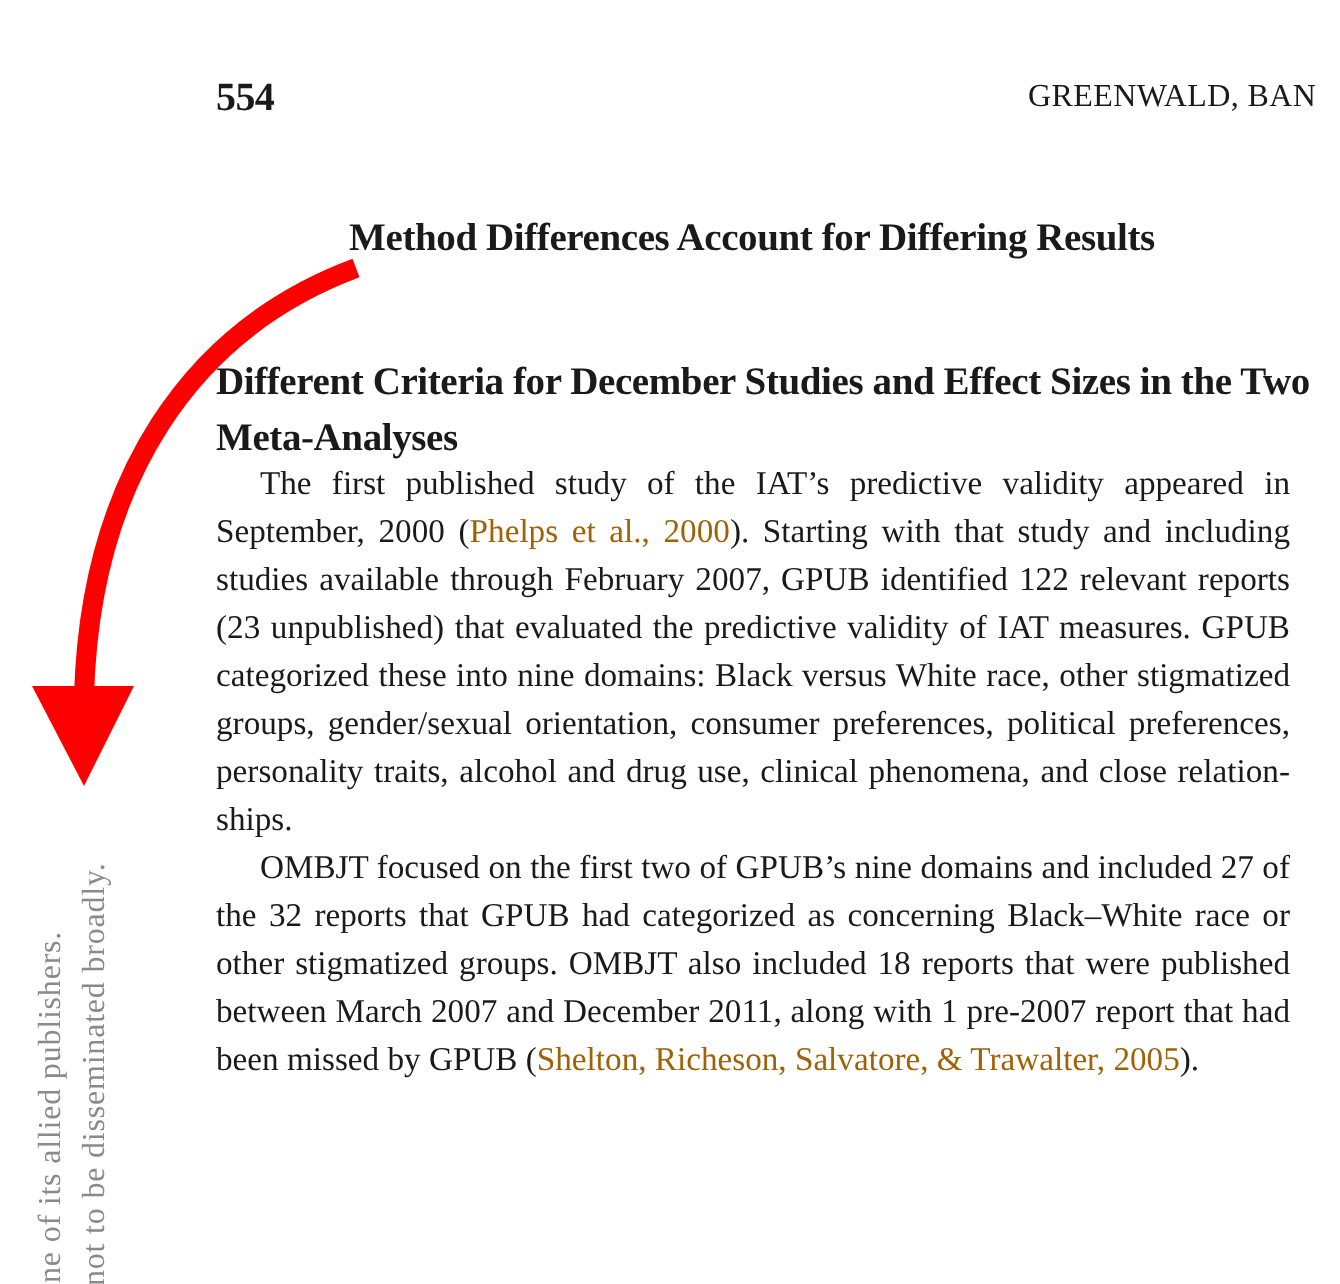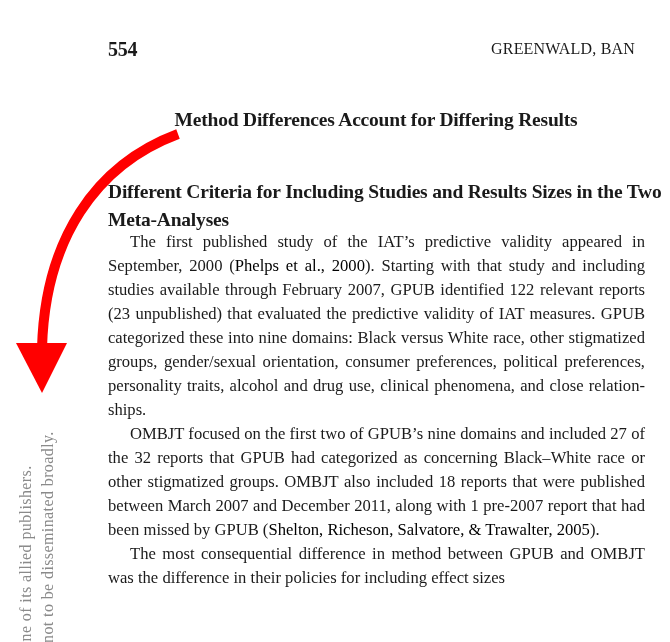--- a/index.html
+++ b/index.html
@@ -19,21 +19,21 @@
       position: absolute;
       left: 108px;
       top: 37px;
       font-size: 20px;
       line-height: 24px;
       letter-spacing: -0.3px;
       font-weight: bold;
     }
     .running-head {
       position: absolute;
-      left: 491px;
+      left: 514px;
       top: 39px;
       font-size: 16px;
       line-height: 20px;
       white-space: nowrap;
       letter-spacing: 0.2px;
     }
     .section-heading {
       position: absolute;
       left: 0;
       width: 752px;
@@ -62,21 +62,21 @@
       width: 537px;
       font-size: 16.6px;
       line-height: 24px;
     }
     .para {
       margin: 0;
       text-align: justify;
       text-indent: 22px;
     }
     .link {
-      color: #000000;
+      color: #a16207;
       text-decoration: none;
     }
     .margin-notice {
       position: absolute;
       left: 0;
       top: 0;
       width: 670px;
       height: 642px;
       pointer-events: none;
     }
@@ -110,26 +110,25 @@
 </head>
 <body>
 
 <div>
 
   <div class="page-number">554</div>
   <div class="running-head">GREENWALD, BAN</div>
 
   <h2 class="section-heading">Method Differences Account for Differing Results</h2>
 
-  <h3 class="subsection-heading">Different Criteria for Including Studies and Results Sizes in the Two Meta-Analyses</h3>
+  <h3 class="subsection-heading">Different Criteria for December Studies and Effect Sizes in the Two Meta-Analyses</h3>
 
   <div class="body-text">
     <p class="para"><span>The first published study of the IAT’s predictive validity appeared in September, 2000 (</span><a class="link">Phelps et al., 2000</a><span>). Starting with that study and including studies available through February 2007, GPUB identified 122 relevant reports (23 unpublished) that evaluated the predictive validity of IAT measures. GPUB categorized these into nine domains: Black versus White race, other stigmatized groups, gender/sexual orientation, consumer preferences, political preferences, personality traits, alcohol and drug use, clinical phenomena, and close relation­ships.</span></p>
     <p class="para"><span>OMBJT focused on the first two of GPUB’s nine domains and included 27 of the 32 reports that GPUB had categorized as concern­ing Black–White race or other stigmatized groups. OMBJT also included 18 reports that were published between March 2007 and December 2011, along with 1 pre-2007 report that had been missed by GPUB (</span><a class="link">Shelton, Richeson, Salvatore, &amp; Trawalter, 2005</a><span>).</span></p>
-    <p class="para"><span>The most consequential difference in method between GPUB and OMBJT was the difference in their policies for including effect sizes</span></p>
   </div>
 
   <div class="margin-notice">
     <div class="notice-line notice-line-1">r one of its allied publishers.</div>
     <div class="notice-line notice-line-2">not to be disseminated broadly.</div>
   </div>
 
   <svg class="annotation-arrow" viewBox="0 0 670 642" width="670" height="642" xmlns="http://www.w3.org/2000/svg">
     <path d="M 178 134 C 95 165, 45 240, 42 348" fill="none" stroke="#ff0000" stroke-width="10" stroke-linecap="butt"></path>
     <polygon points="16,343 67,343 42,393" fill="#ff0000"></polygon>

